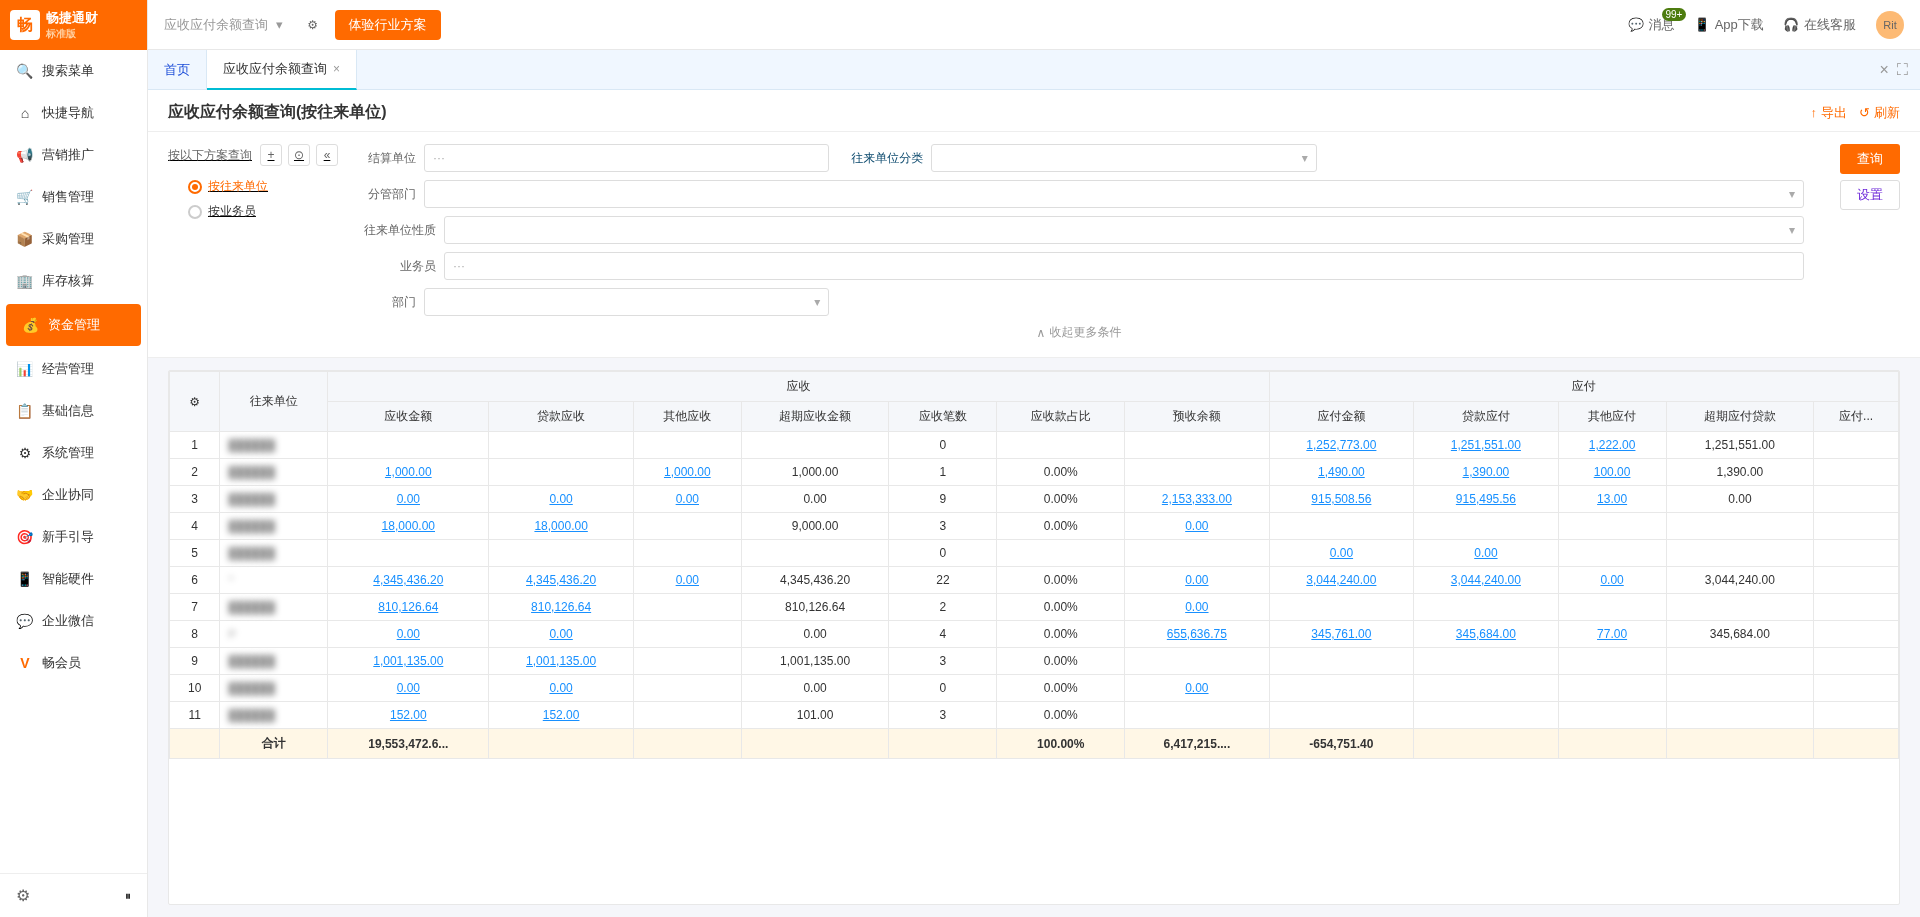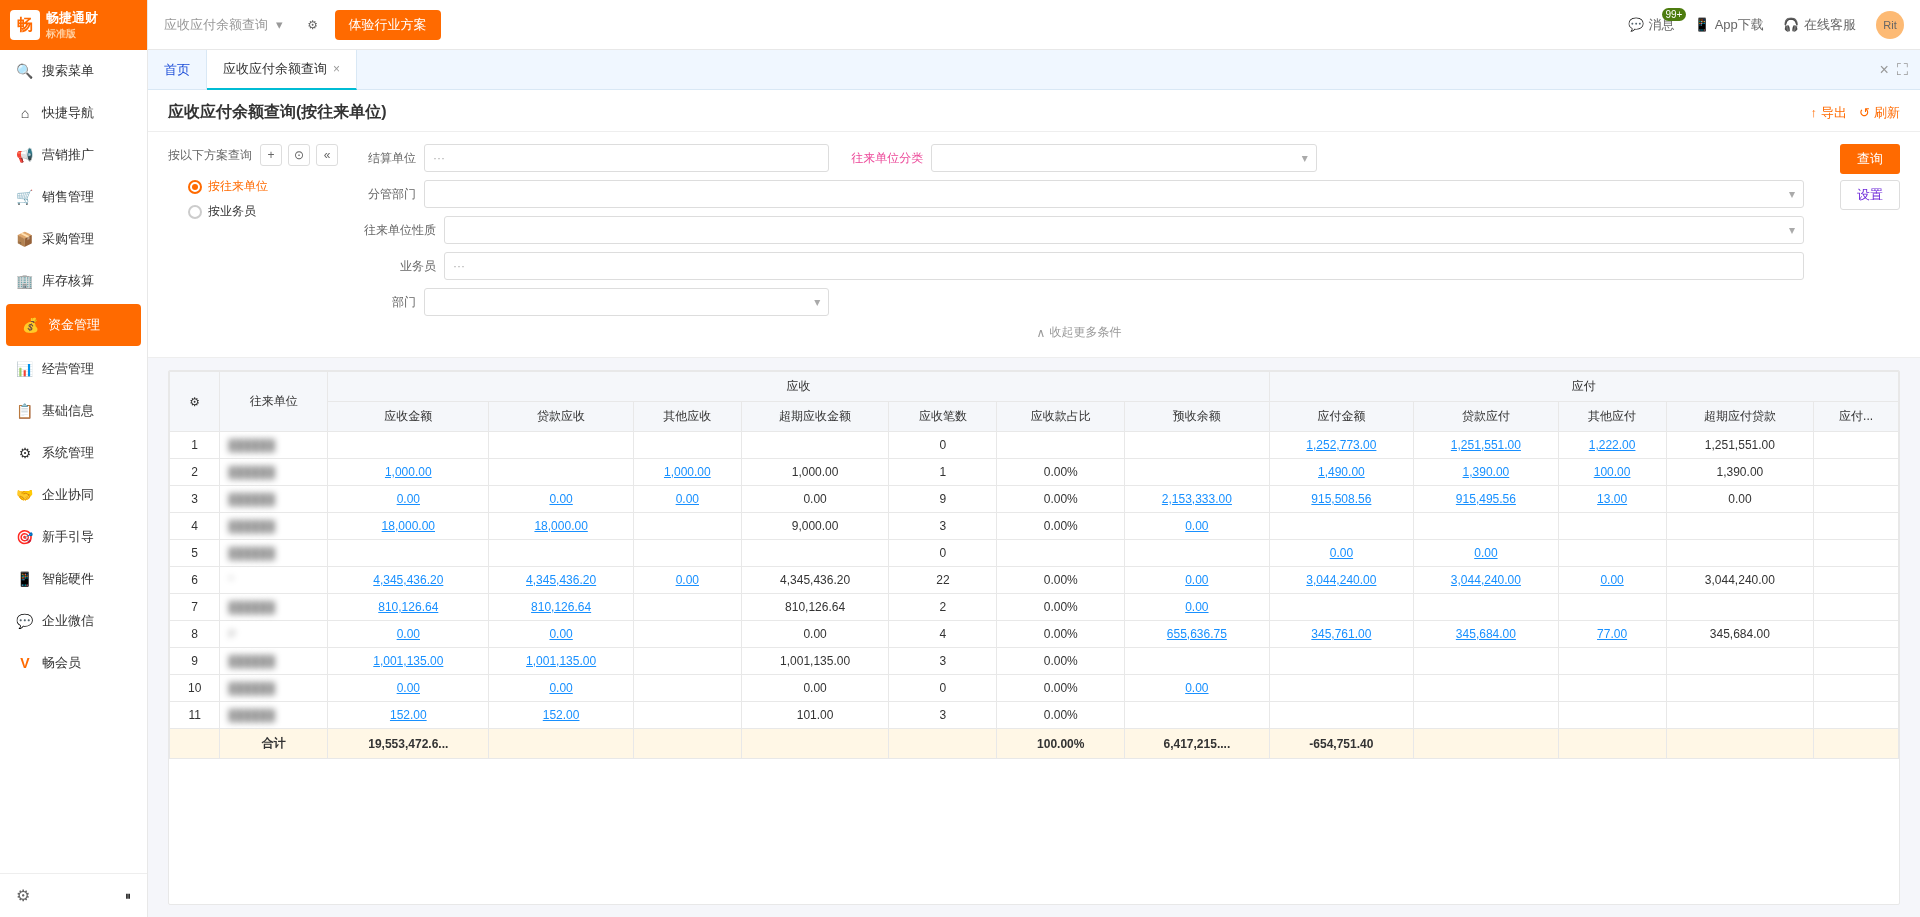--- a/index.html
+++ b/index.html
@@ -215,21 +215,21 @@
         <div class="page-action-btn">
           <span>↺</span>
           <span>刷新</span>
         </div>
       </div>
     </div>
 
     <div class="filter-area">
       <div style="display:flex;gap:16px;align-items:flex-start;">
 
-        <div style="min-width:140px;">
+        <div style="min-width:140px;text-decoration:underline;">
           <div class="filter-header">
             <span class="filter-header-label">按以下方案查询</span>
             <div class="filter-header-btns">
               <div class="filter-header-btn">+</div>
               <div class="filter-header-btn">⊙</div>
               <div class="filter-header-btn">«</div>
             </div>
           </div>
           <div class="filter-options">
             <div class="filter-option">
@@ -248,21 +248,21 @@
         <div style="flex:1;">
 
           <div style="display:grid;grid-template-columns:1fr 1fr 1fr;gap:8px 12px;margin-bottom:8px;">
             <div style="display:flex;align-items:center;">
               <span style="width:70px;color:#666;font-size:12px;text-align:right;padding-right:8px;">结算单位</span>
               <div class="filter-field-input">
                 <span style="color:#aaa;">···</span>
               </div>
             </div>
             <div style="display:flex;align-items:center;">
-              <span style="width:90px;color:#ec4899;font-size:12px;text-align:right;padding-right:8px;">往来单位分类</span>
+              <span style="width:90px;color:#0c4a6e;font-size:12px;text-align:right;padding-right:8px;">往来单位分类</span>
               <div class="filter-field-input" style="flex:1;">
                 <span></span>
                   <span style="color:#aaa;">▾</span>
               </div>
             </div>
           </div>
 
           <div style="display:grid;grid-template-columns:1fr;gap:8px 12px;margin-bottom:8px;">
             <div style="display:flex;align-items:center;">
               <span style="width:70px;color:#666;font-size:12px;text-align:right;padding-right:8px;">分管部门</span>

